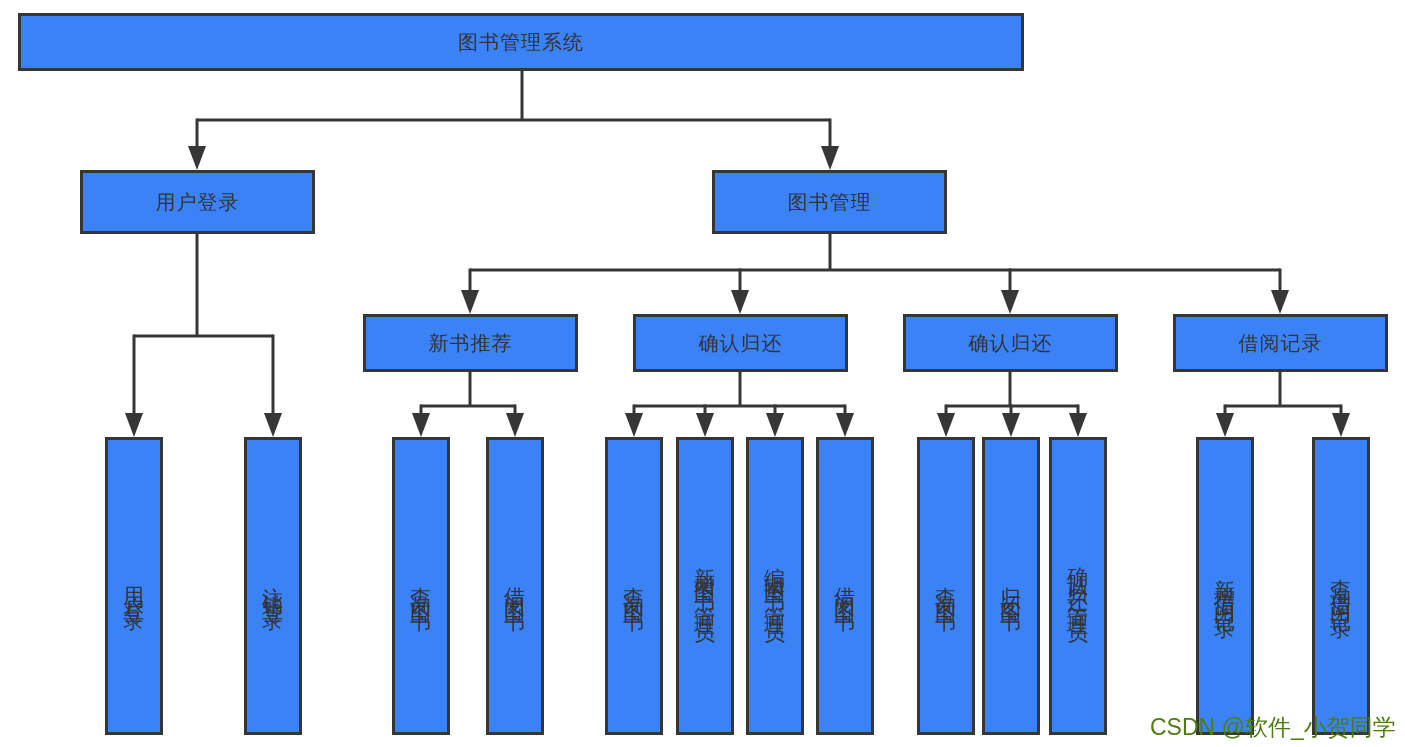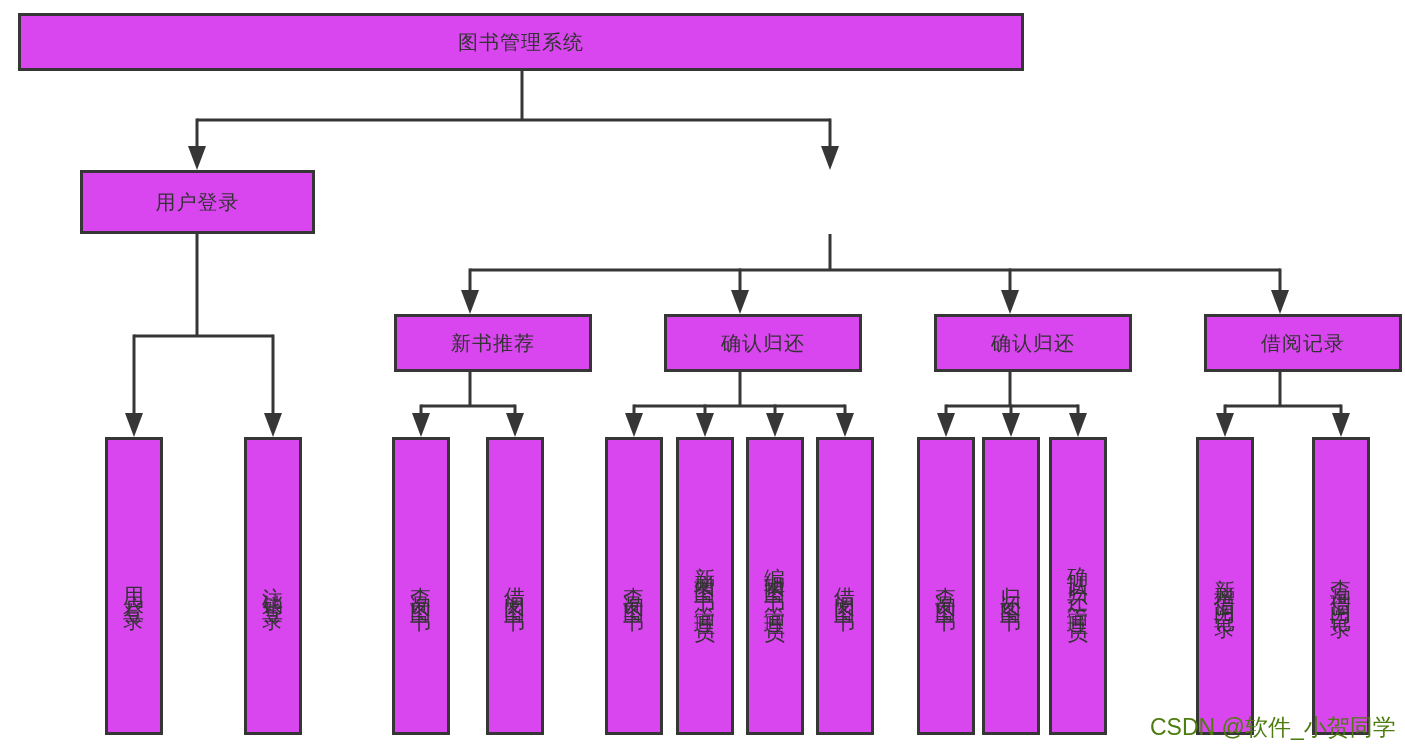--- a/index.html
+++ b/index.html
@@ -13,33 +13,33 @@
   }
   #connectors {
     position: absolute;
     left: 0; top: 0;
     width: 1405px; height: 747px;
     z-index: 1;
   }
   .box {
     position: absolute;
     box-sizing: border-box;
-    background: #d946ef;
+    background: #3b82f6;
     border: 3px solid #363636;
     color: #333333;
     display: flex;
     align-items: center;
     justify-content: center;
     z-index: 2;
   }
   .box-h { font-size: 20px; letter-spacing: 1px; }
   .root-box  { left: 18px;  top: 13px;  width: 1006px; height: 58px; }
   .l1a { left: 80px;  top: 170px; width: 235px; height: 64px; }
   .l1b { left: 712px; top: 170px; width: 235px; height: 64px; }
-  .l2  { top: 314px; width: 198px; height: 58px; margin-left: 31px; }
+  .l2  { top: 314px; width: 215px; height: 58px; }
   .l2a { left: 363px; }
   .l2b { left: 633px; }
   .l2c { left: 903px; }
   .l2d { left: 1173px; }
   .leaf { top: 437px; width: 58px; height: 298px; }
   .leaf span {
     writing-mode: vertical-rl;
     text-orientation: mixed;
     font-size: 21px;
     letter-spacing: 8px;
@@ -144,20 +144,23 @@
     </g>
   </svg>
 
   <div class="box box-h root-box">
     <span>图书管理系统</span>
   </div>
 
   <div class="box box-h l1a">
     <span>用户登录</span>
   </div>
+  <div class="box box-h l1b">
+    <span>图书管理</span>
+  </div>
 
   <div class="box box-h l2 l2a">
     <span>新书推荐</span>
   </div>
   <div class="box box-h l2 l2b">
     <span>确认归还</span>
   </div>
   <div class="box box-h l2 l2c">
     <span>确认归还</span>
   </div>

